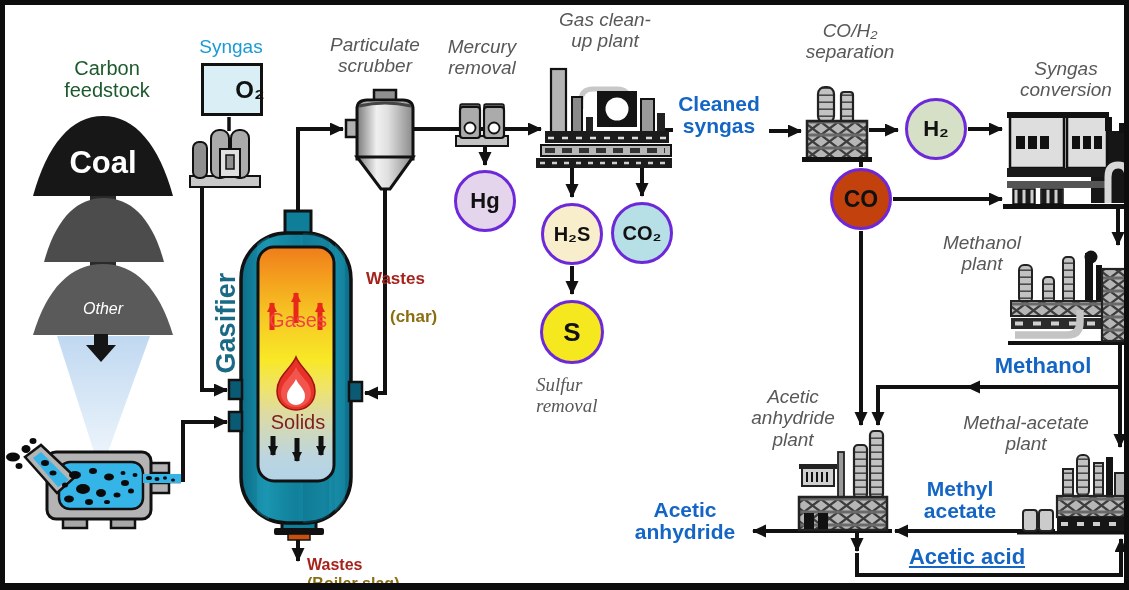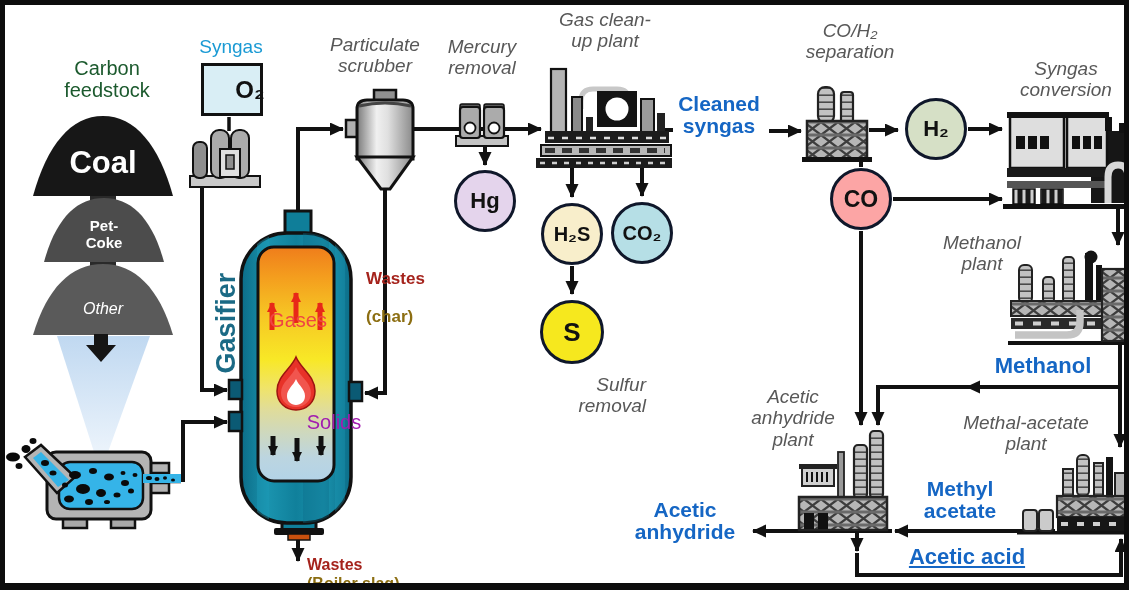--- a/index.html
+++ b/index.html
@@ -5,21 +5,21 @@
   html,body{margin:0;padding:0;background:#888;}
   .stage{
     position:relative; width:1129px; height:590px; background:#fff;
     border:5px solid #0d0d0d; border-bottom-width:7px; box-sizing:border-box;
     overflow:hidden; font-family:"Liberation Sans", sans-serif;
   }
   .lbl{position:absolute; white-space:pre-line; line-height:1.12; text-align:center;}
   .gray-i{color:#585858; font-style:italic; font-size:19px;}
   .blue-b{color:#1566c4; font-weight:bold; font-size:21px; line-height:1.05;}
   .circle{
-    position:absolute; border:3px solid #0f172a; border-radius:50%;
+    position:absolute; border:3px solid #6d28d9; border-radius:50%;
     display:flex; align-items:center; justify-content:center;
     font-weight:bold; color:#111; box-sizing:border-box;
   }
   svg{position:absolute; left:0; top:0;}
   .rot{transform:rotate(-90deg);}
 </style>
 </head>
 <body>
 
 <div class="stage">
@@ -306,53 +306,51 @@
       <rect x="1052" y="491" width="73" height="21" fill="url(#pX)" stroke="#222" stroke-width="2.2"></rect>
       <rect x="1052" y="512" width="73" height="14" fill="#161616"></rect>
       <path d="M 1056 519 H 1122" stroke="#cfcfcf" stroke-width="4" stroke-dasharray="7 9"></path>
     </g>
   </svg>
 
   <div class="lbl" style="left:38px; top:52px; width:128px; color:#1c5a2e; font-size:20px;">Carbon
 feedstock</div>
 
   <div class="lbl" style="left:48px; top:141px; width:100px; color:#fff; font-size:31px; font-weight:bold;">Coal</div>
-  <div class="lbl" style="left:59px; top:213px; width:80px; color:#fff; font-size:15px; font-weight:bold;">Pet-
-Coke</div>
   <div class="lbl" style="left:58px; top:295px; width:80px; color:#fff; font-size:16px; font-style:italic;">Other</div>
 
 
   <div class="lbl" style="left:184px; top:31px; width:84px; color:#1a9ad4; font-size:19px;">Syngas</div>
   <div style="position:absolute; left:196px; top:58px; width:62px; height:53px; background:#d9eef5; border:3px solid #111; box-sizing:border-box; display:flex; align-items:center; justify-content:center;padding-left:36px;">
     <span style="font-weight:bold; font-size:24px; color:#111;">O₂</span>
   </div>
 
   <div class="lbl rot" style="left:146px; top:303px; width:150px; color:#1b6a85; font-size:27px; font-weight:bold;">Gasifier</div>
 
   <div class="lbl" style="left:257px; top:304px; width:72px; color:#ef4444; font-size:20px;">Gases</div>
-  <div class="lbl" style="left:255px; top:406px; width:76px; color:#a21caf; font-size:20px;padding-left:36px;">Solids</div>
+  <div class="lbl" style="left:255px; top:406px; width:76px; color:#7f1d1d; font-size:20px;">Solids</div>
 
   <div class="lbl" style="left:361px; top:245px; width:90px; text-align:left; font-size:17px; font-weight:bold;">
     <span style="display:block; color:#a5231c;">Wastes</span>
-    <span style="display:block; color:#8c6e12;">(char)</span>
+    <span style="display:block; color:#8c6e12;margin-left:24px;">(char)</span>
   </div>
 
   <div class="lbl" style="left:302px; top:531px; width:210px; text-align:left; font-size:16px; font-weight:bold; line-height:1.2;">
     <span style="color:#a5231c;">Wastes</span>
     <span style="color:#8c6e12;">(Boiler slag)</span>
     
   </div>
 
   <div class="lbl gray-i" style="left:303px; top:29px; width:134px;">Particulate
 scrubber</div>
   <div class="lbl gray-i" style="left:430px; top:31px; width:94px;">Mercury
 removal</div>
   <div class="lbl gray-i" style="left:533px; top:4px; width:134px;">Gas clean-
 up plant</div>
-  <div class="lbl gray-i" style="left:531px; top:369px; width:110px; text-align:right;">Sulfur
+  <div class="lbl gray-i" style="left:531px; top:369px; width:110px; text-align:left;font-family:Liberation Serif, serif;">Sulfur
 removal</div>
   <div class="lbl gray-i" style="left:778px; top:7px; width:134px;margin-top:8px;">CO/H₂
 separation</div>
   <div class="lbl gray-i" style="left:993px; top:53px; width:136px;">Syngas
 conversion</div>
   <div class="lbl gray-i" style="left:913px; top:227px; width:128px;">Methanol
 plant</div>
   <div class="lbl gray-i" style="left:731px; top:381px; width:114px;">Acetic
 anhydride
 plant</div>
@@ -376,17 +374,17 @@
   </div>
   <div class="circle" style="left:536px; top:198px; width:62px; height:62px; background:#f8eecb; font-size:20px;">
     <span>H₂S</span>
   </div>
   <div class="circle" style="left:535px; top:295px; width:64px; height:64px; background:#f6e81e; font-size:26px;">
     <span>S</span>
   </div>
   <div class="circle" style="left:900px; top:93px; width:62px; height:62px; background:#d6e0c6; font-size:22px;">
     <span>H₂</span>
   </div>
-  <div class="circle" style="left:825px; top:163px; width:62px; height:62px; background:#fca5a5; font-size:23px;">
+  <div class="circle" style="left:825px; top:163px; width:62px; height:62px; background:#c2410c; font-size:23px;">
     <span>CO</span>
   </div>
 
 </div>
 
 </body></html>

